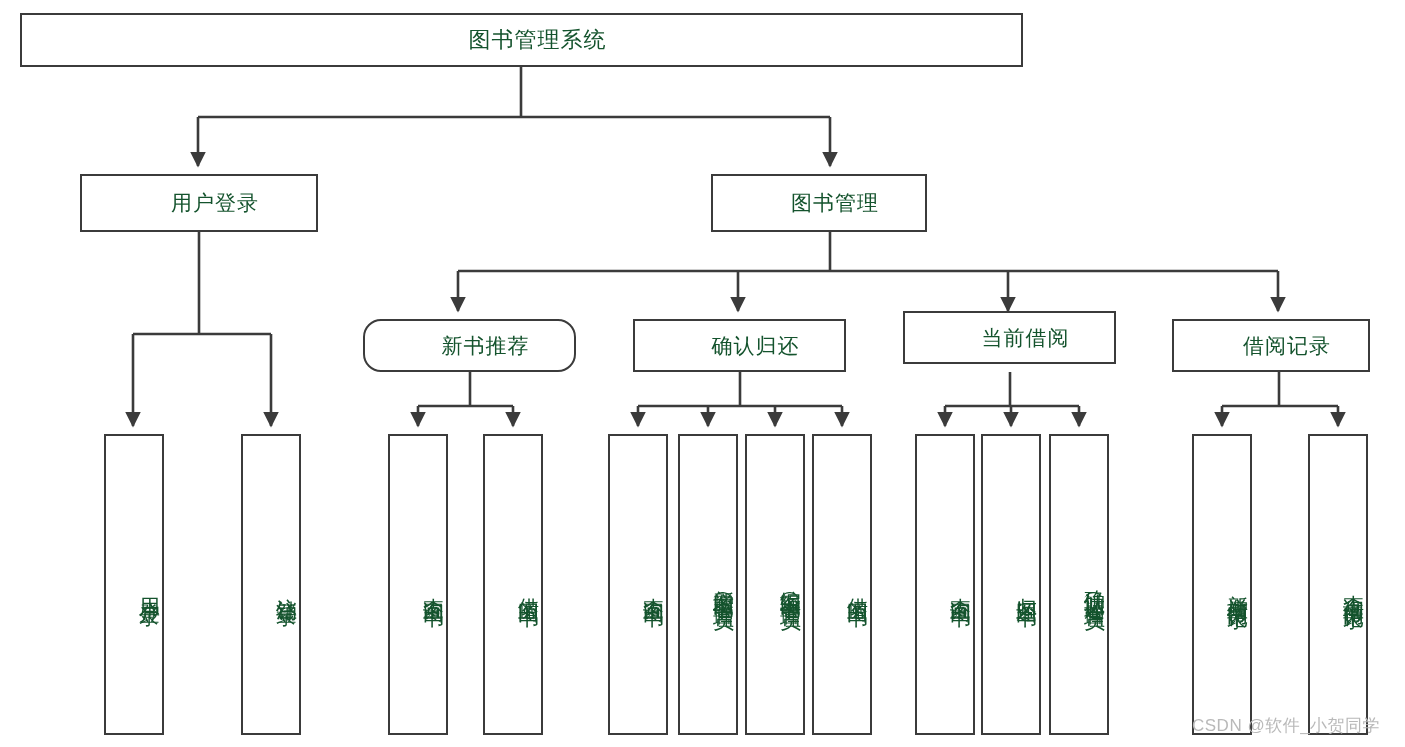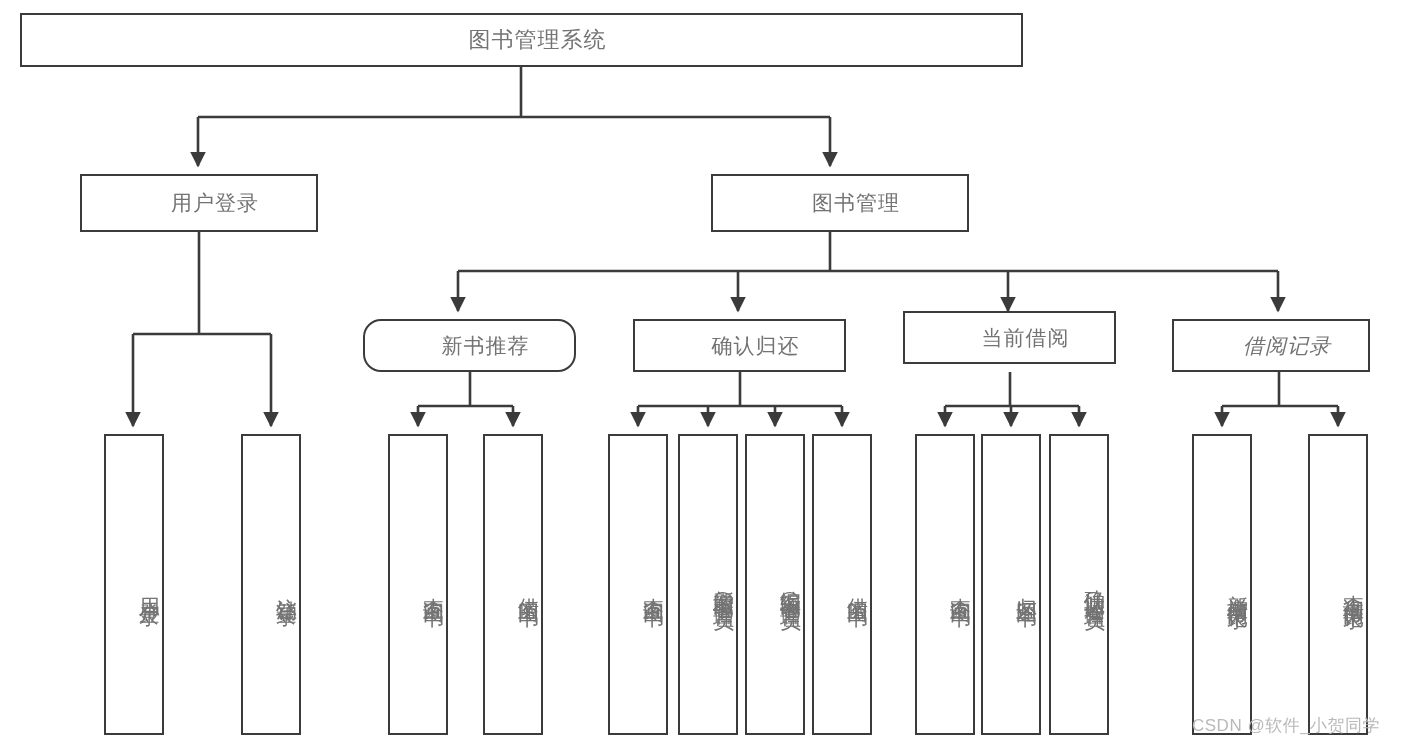--- a/index.html
+++ b/index.html
@@ -26,21 +26,21 @@
     pointer-events: none;
   }
   .node {
     position: absolute;
     box-sizing: border-box;
     border: 2.5px solid #3b3b3b;
     background: #ffffff;
     display: flex;
     align-items: center;
     justify-content: center;
-    color: #737373;
+    color: #14532d;
     text-align: center;
     padding-left: 32px;
   }
   .node.h {
     font-size: 21px;
     letter-spacing: 1px;
   }
   .node.v {
     writing-mode: vertical-rl;
     text-orientation: upright;
@@ -121,34 +121,34 @@
     </g>
   </svg>
 
   <div class="node h root" style="left:20px; top:13px; width:1003px; height:54px;">
     <span>图书管理系统</span>
   </div>
 
   <div class="node h" style="left:80px; top:174px; width:238px; height:58px;">
     <span>用户登录</span>
   </div>
-  <div class="node h" style="left:711px; top:174px; width:258px; height:58px;">
+  <div class="node h" style="left:711px; top:174px; width:216px; height:58px;">
     <span>图书管理</span>
   </div>
 
   <div class="node h" style="left:363px; top:319px; width:213px; height:53px;border-radius:18px;">
     <span>新书推荐</span>
   </div>
   <div class="node h" style="left:633px; top:319px; width:213px; height:53px;">
     <span>确认归还</span>
   </div>
   <div class="node h" style="left:903px; top:311px; width:213px; height:53px;">
     <span>当前借阅</span>
   </div>
-  <div class="node h" style="left:1172px; top:319px; width:198px; height:53px;font-style:italic;">
+  <div class="node h" style="left:1172px; top:319px; width:198px; height:53px;">
     <span>借阅记录</span>
   </div>
 
   <div class="node v" style="left:104px; top:434px; width:60px; height:301px;">
     <span class="vtext">用户登录</span>
   </div>
   <div class="node v" style="left:241px; top:434px; width:60px; height:301px;">
     <span class="vtext">注销登录</span>
   </div>
   <div class="node v" style="left:388px; top:434px; width:60px; height:301px;">

